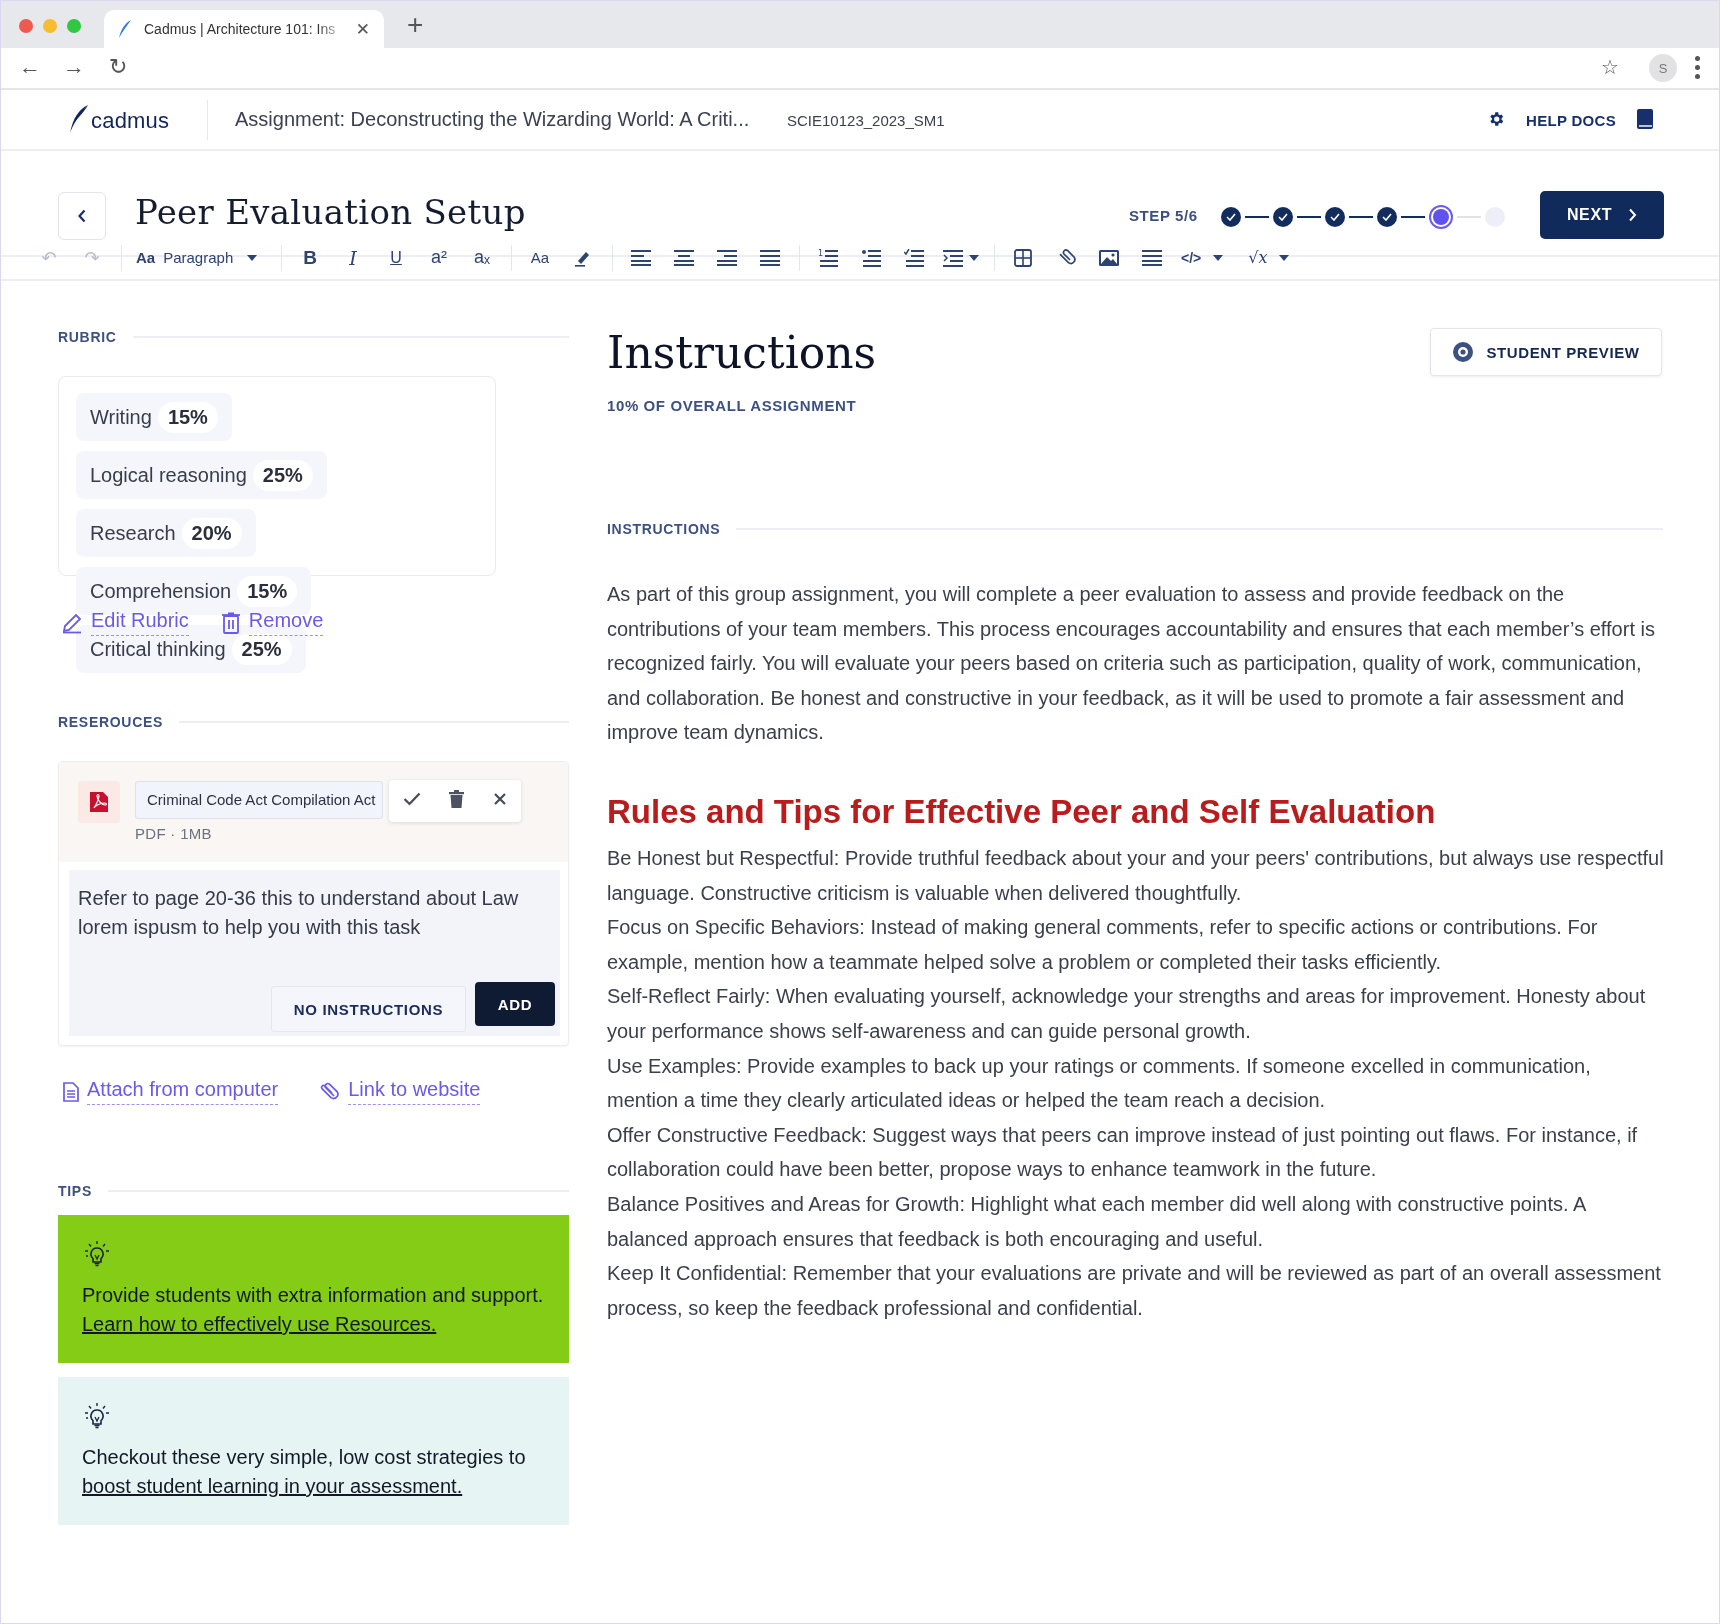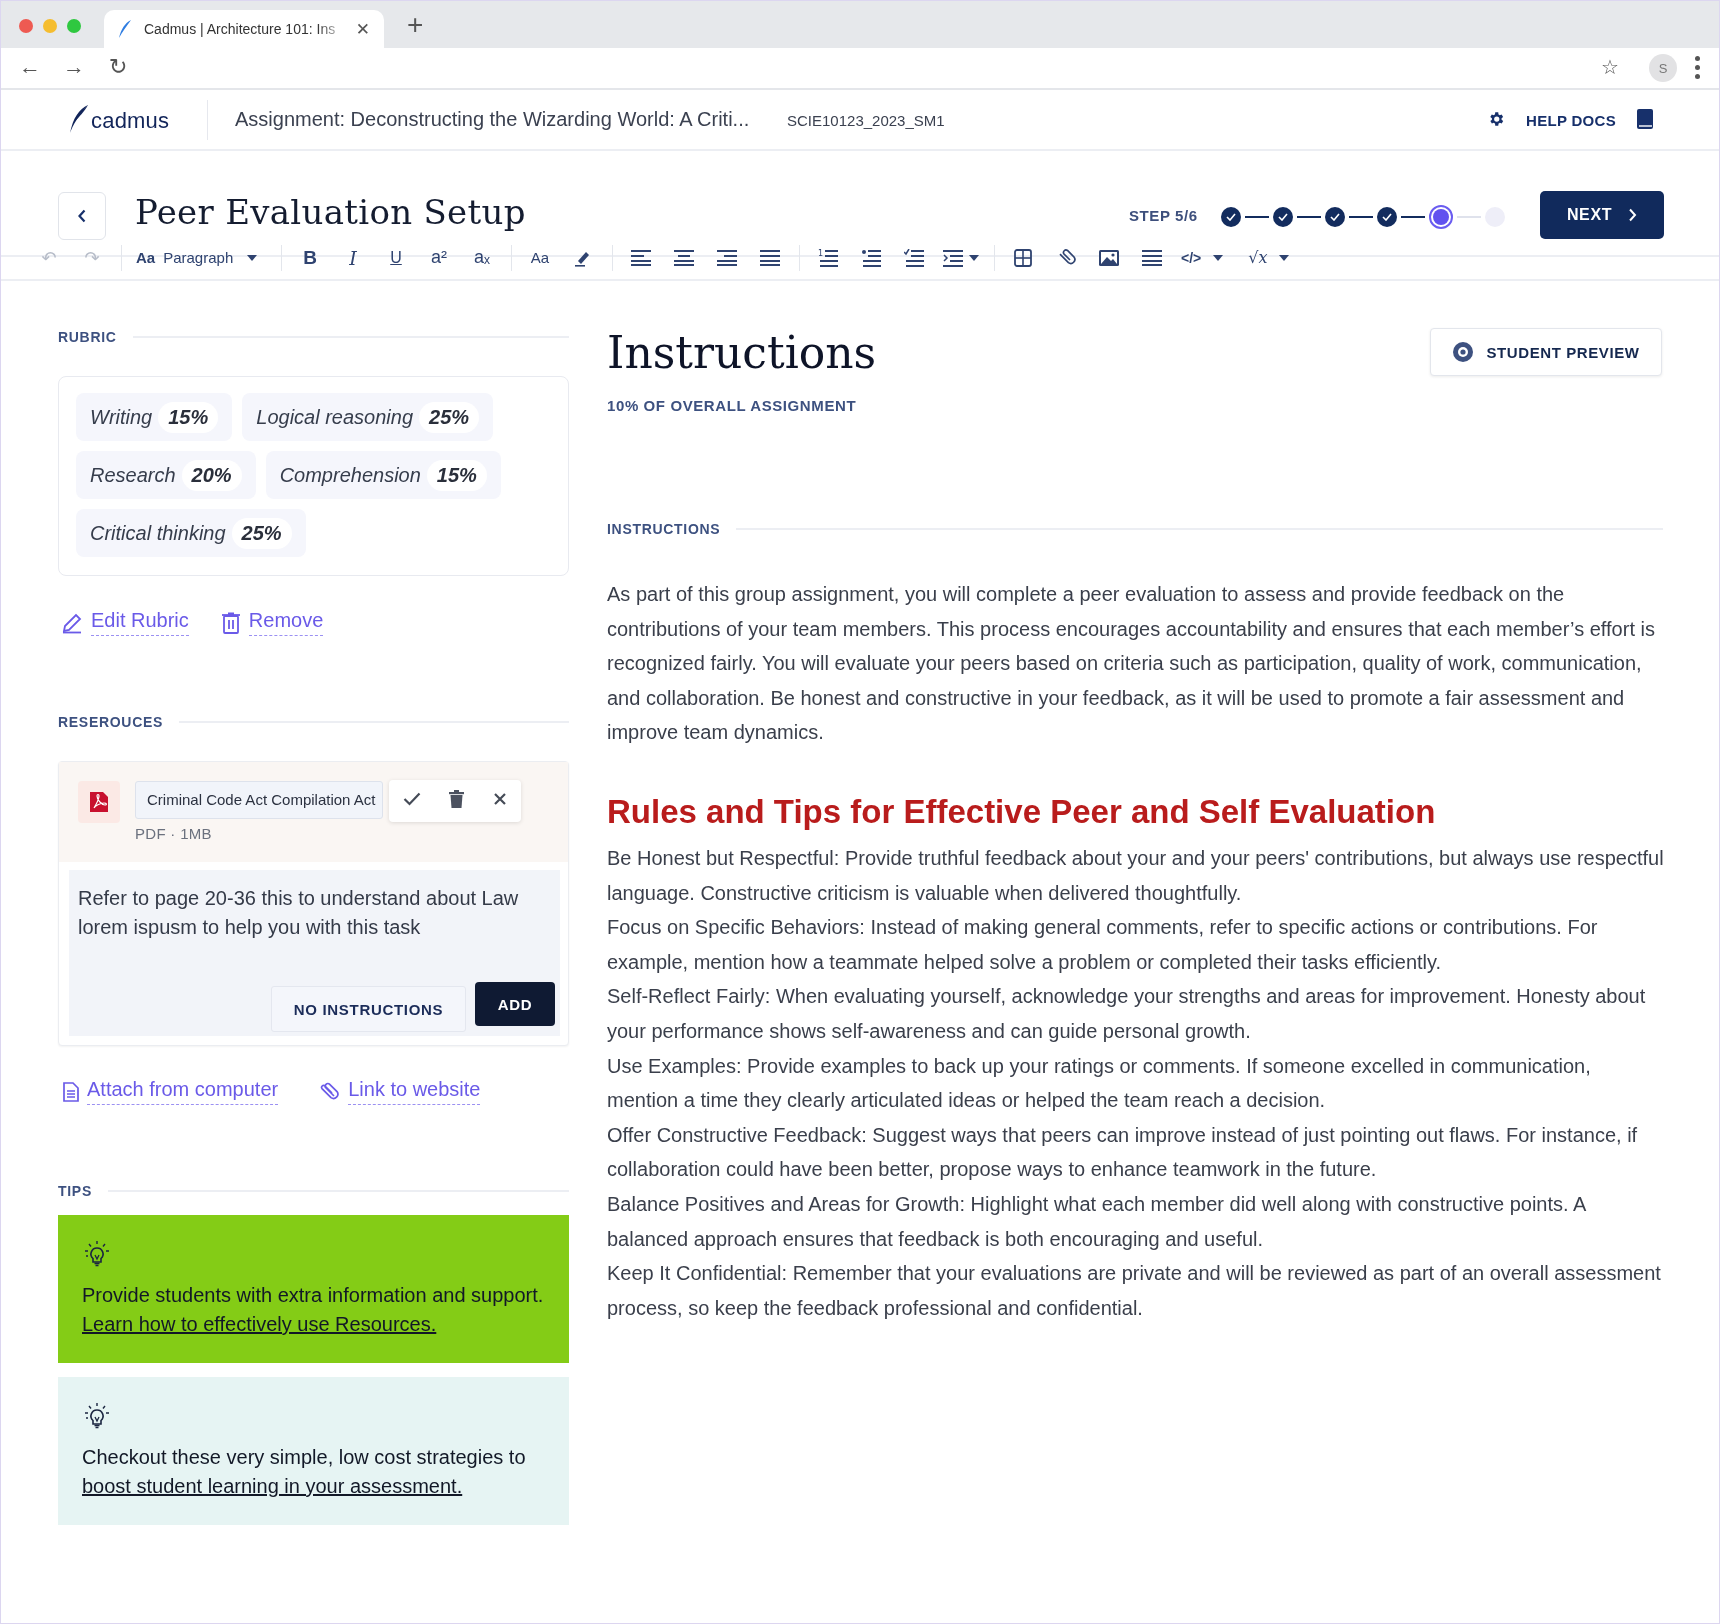--- a/index.html
+++ b/index.html
@@ -64,21 +64,21 @@
   .tb-para { font-size: 15px; color: #2f4370; gap: 8px; width: 130px; justify-content: flex-start; }
   .tb-caret { width: 0; height: 0; border-left: 5px solid transparent; border-right: 5px solid transparent; border-top: 6px solid #2f4370; margin-left: 6px; }
   .tb-bold { font-weight: bold; font-size: 19px; }
   .tb-italic { font-style: italic; font-family: "DejaVu Serif", serif; font-size: 19px; }
   .tb-under { text-decoration: underline; font-size: 16px; }
 
   
   .section-head { position: absolute; display: flex; align-items: center; font-size: 14px; font-weight: bold; color: #3d5180; letter-spacing: 0.7px; }
   .section-head .rule { flex: 1; height: 2px; background: #eceef3; margin-left: 16px; }
 
-  .rubric-card { position: absolute; left: 57px; top: 375px; width: 511px; height: 200px; border: 1.5px solid #e8eaf0; border-radius: 8px; padding: 16px 17px; font-style: italic; }
+  .rubric-card { position: absolute; left: 57px; top: 375px; width: 438px; height: 200px; border: 1.5px solid #e8eaf0; border-radius: 8px; padding: 16px 17px; }
   .chips { display: flex; flex-wrap: wrap; gap: 10px 10px; }
   .chip { height: 48px; background: #f5f6fc; border-radius: 8px; display: flex; align-items: center; padding: 0 14px; font-size: 20px; color: #363d4c; }
   .chip-pct { margin-left: 6px; background: #fff; border-radius: 16px; padding: 4px 10px; font-weight: bold; color: #2a2f3b; }
 
   .link-row { position: absolute; display: flex; align-items: center; }
   .link { display: flex; align-items: center; color: #6a5ae8; font-size: 20px; margin-right: 32px; }
   .link .icon { margin-right: 8px; display: flex; }
   .link-text { border-bottom: 1.5px dashed #9b90f2; padding-bottom: 3px; }
 
   .res-card { position: absolute; left: 57px; top: 760px; width: 511px; height: 285px; border: 1px solid #ebedf1; border-radius: 4px; background: #fff; box-shadow: 0 1px 2px rgba(0,0,0,0.05); }

